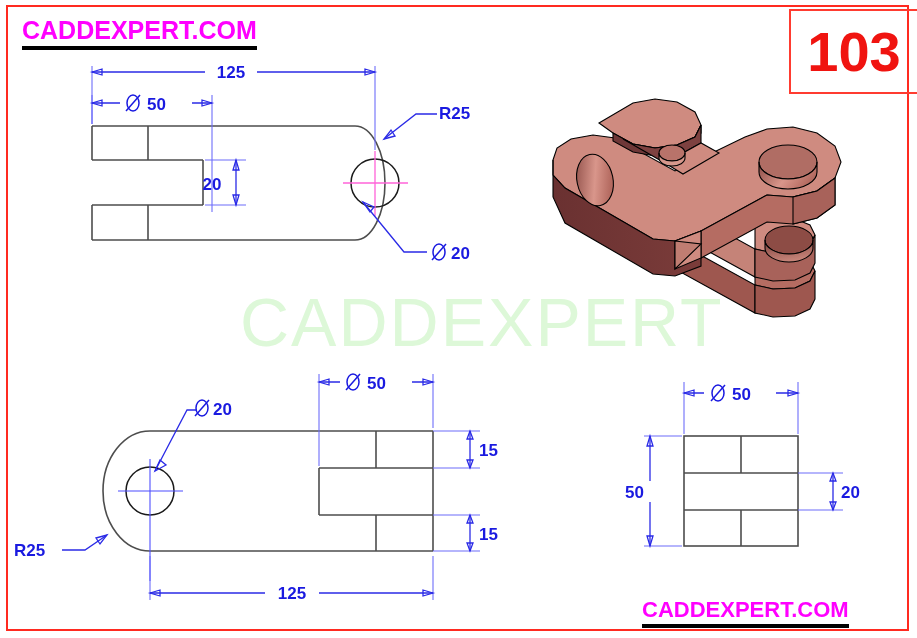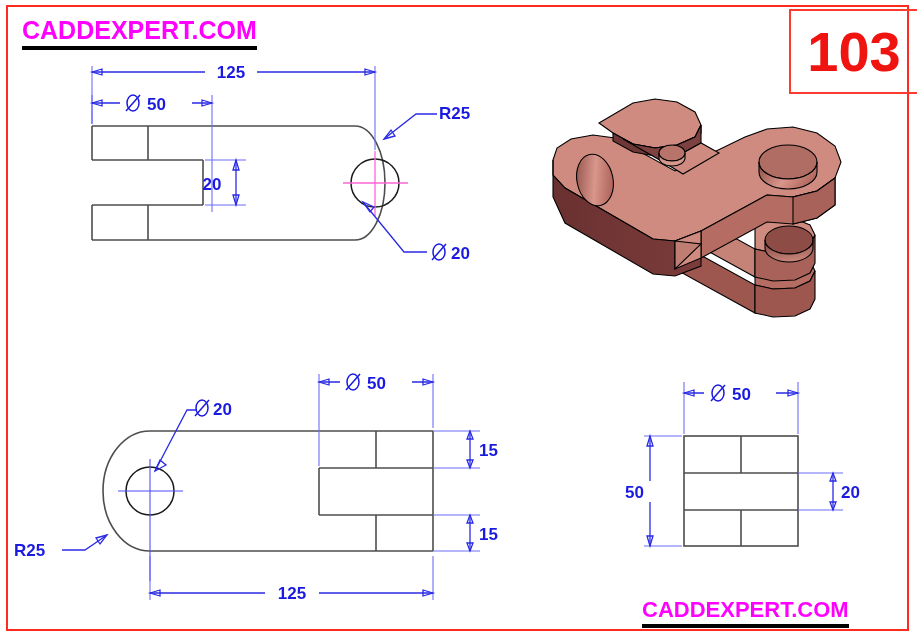--- a/index.html
+++ b/index.html
@@ -135,20 +135,21 @@
 
   <div class="brand" id="brand-top">
     <span>CADDEXPERT.COM</span>
     <span class="bar"></span>
   </div>
 
   <div id="badge-box">
     <span id="badge-number">103</span>
   </div>
 
+  <div id="watermark">CADDEXPERT</div>
 
   <svg class="view" id="top-view" style="left:0px; top:0px;" width="500" height="290" viewBox="0 0 500 290">
 
     <g>
 
       <path class="part-line" d="M 92,126 L 355,126"></path>
       <path class="part-line" d="M 92,126 L 92,160"></path>
       <path class="part-line" d="M 92,160 L 203,160"></path>
 
       <path class="part-line" d="M 203,160 L 203,205"></path>

